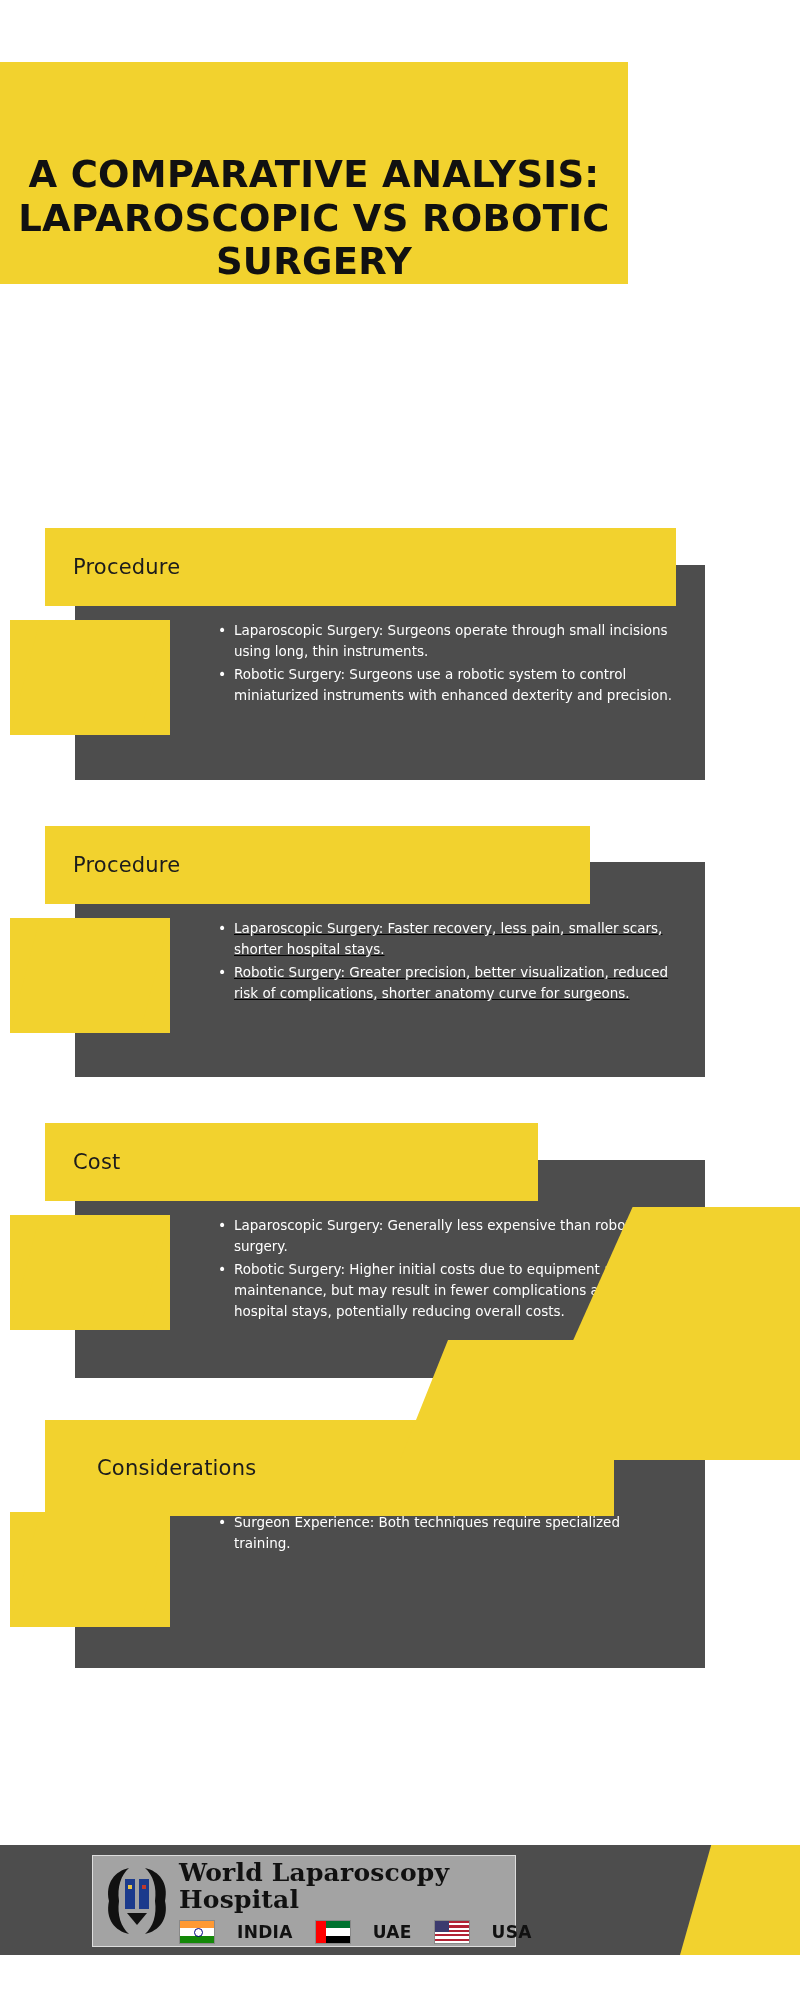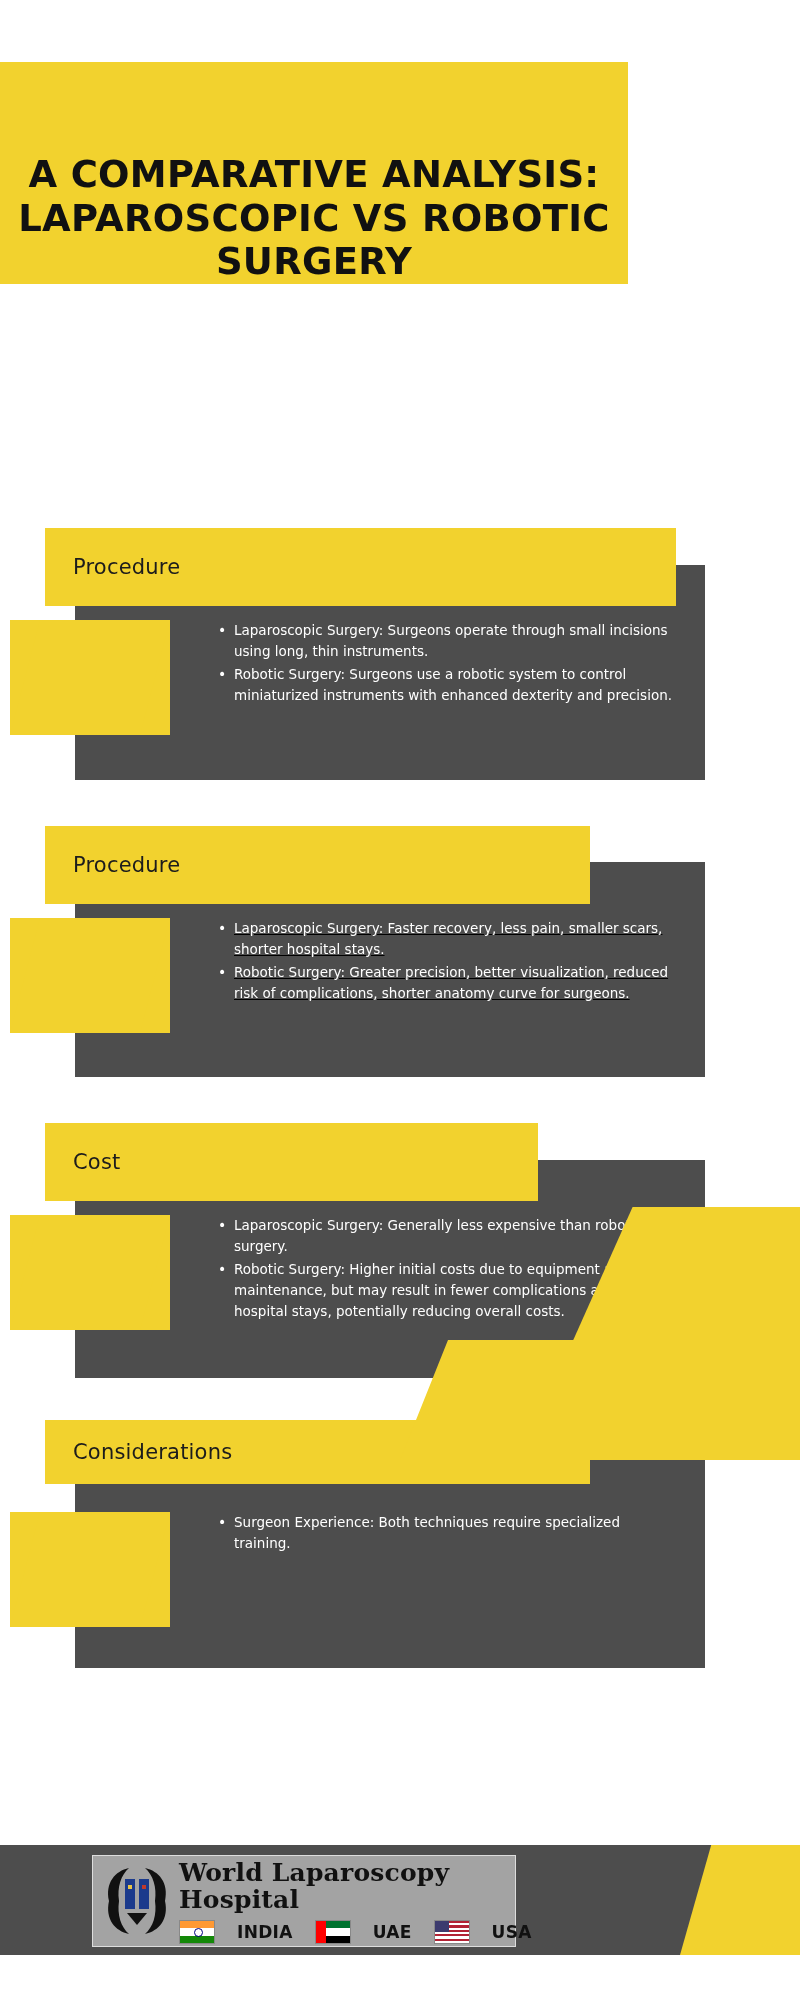--- a/index.html
+++ b/index.html
@@ -272,21 +272,21 @@
     <ul class="bullets" style="left:200px; top:1215px; width:460px;">
       <li>Laparoscopic Surgery: Generally less expensive than robotic surgery.</li>
       <li>Robotic Surgery: Higher initial costs due to equipment and maintenance, but may result in fewer complications and shorter hospital stays, potentially reducing overall costs.</li>
     </ul>
   </div>
 
   <div class="deco-bottom-right"></div>
 
   <div class="section">
     <div class="dark-panel" style="left:75px; top:1458px; width:630px; height:210px;"></div>
-    <div class="yellow-header" style="left:45px; top:1420px; width:545px; height:64px;">
+    <div class="yellow-header" style="left:45px; top:1420px; width:545px; height:96px;padding-left:24px;">
       <span class="header-label">Considerations</span>
     </div>
     <svg class="yellow-paral" style="left:10px; top:1512px;" width="160" height="115" viewBox="0 0 160 115">
       <polygon points="30,0 160,0 130,115 0,115" fill="#F2D22E"></polygon>
     </svg>
     <ul class="bullets" style="left:200px; top:1512px; width:460px;">
       <li>Surgeon Experience: Both techniques require specialized training.</li>
     </ul>
   </div>
 

